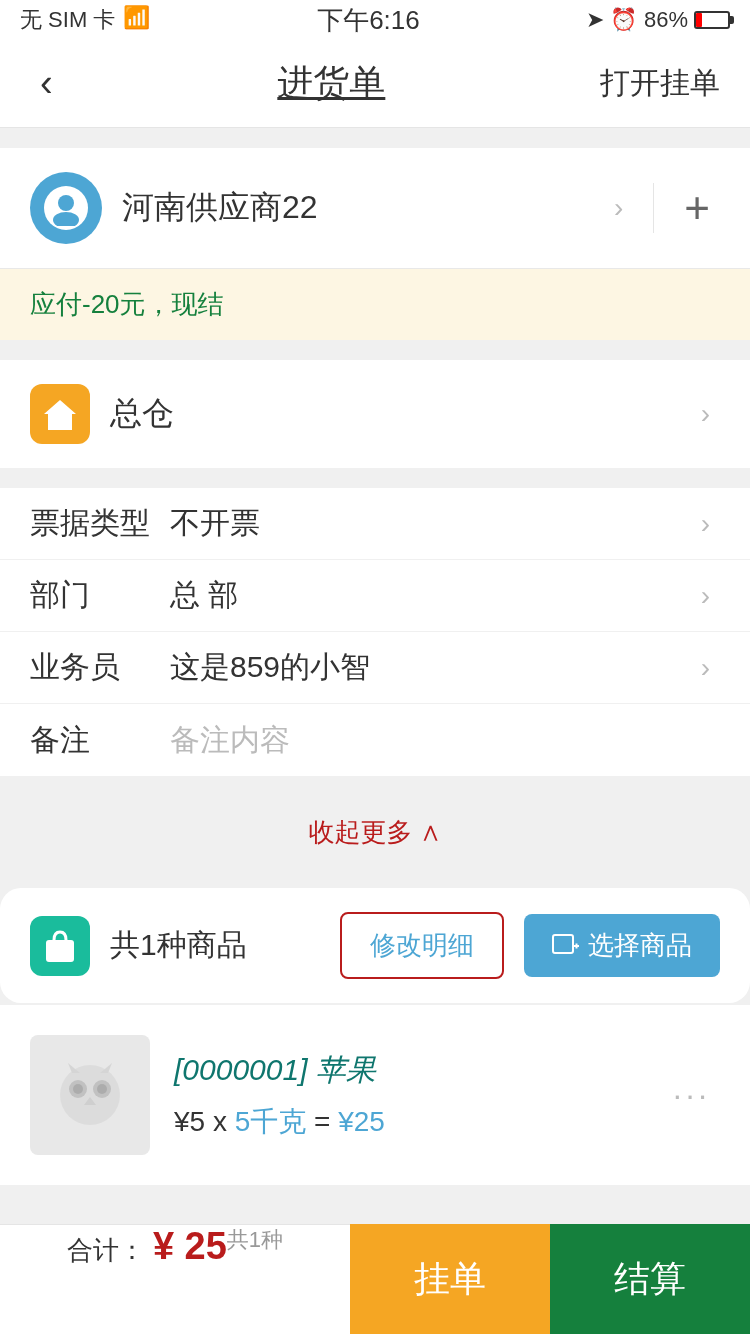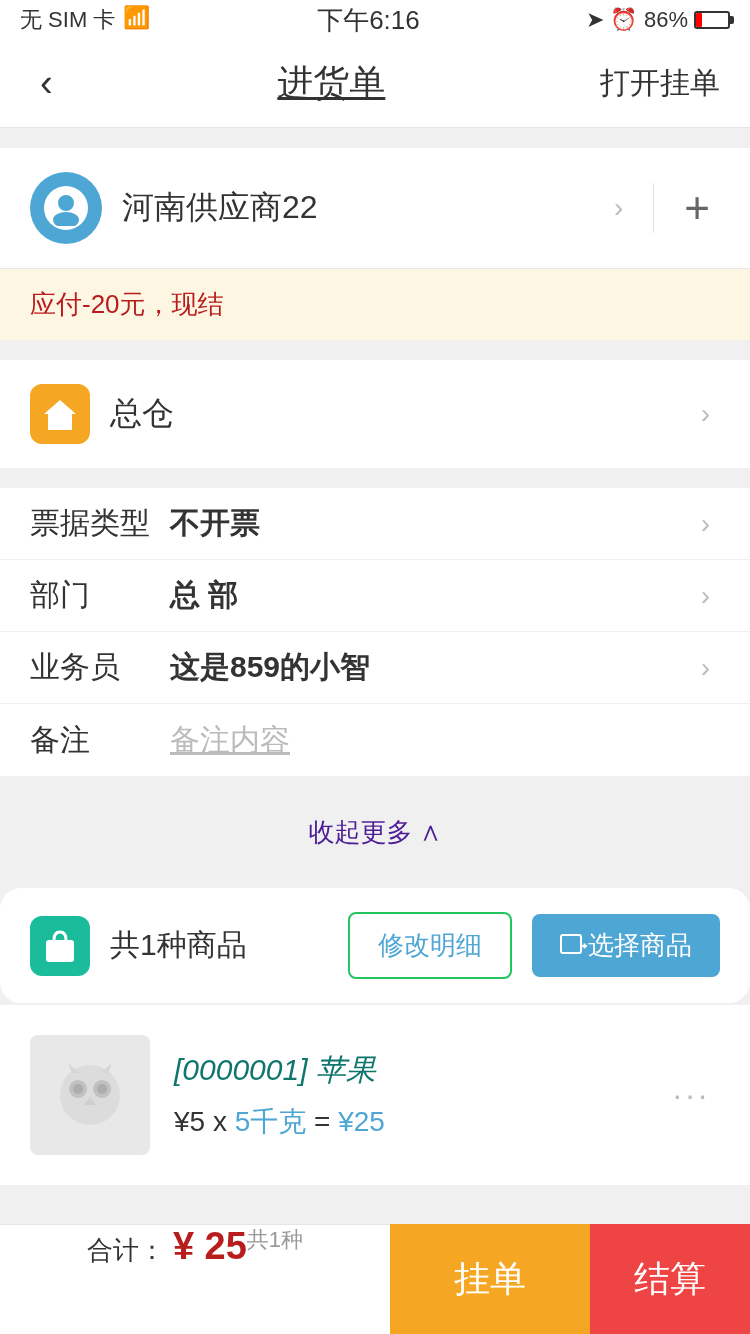--- a/index.html
+++ b/index.html
@@ -97,21 +97,21 @@
     }
     .add-btn {
       font-size: 44px; color: #666; padding: 0 10px;
     }
 
     
     .notice-banner {
       background: #fdf6e3;
       padding: 18px 30px;
       font-size: 26px;
-      color: #b91c1c;
+      color: #15803d;
     }
 
     
     .warehouse-row {
       background: #fff;
       display: flex;
       align-items: center;
       padding: 24px 30px;
     }
     .warehouse-icon {
@@ -136,35 +136,35 @@
       height: 72px;
       border-bottom: 1px solid #f0f0f0;
     }
     .form-row:last-child {
       border-bottom: none;
     }
     .form-label {
       width: 140px; font-size: 30px; color: #333; flex-shrink: 0;
     }
     .form-value {
-      flex: 1; font-size: 30px; color: #333; font-weight: bold;
+      flex: 1; font-size: 30px; color: #333;
     }
     .form-placeholder {
-      flex: 1; font-size: 30px; color: #bbb; text-decoration: underline;
+      flex: 1; font-size: 30px; color: #bbb;
     }
 
     
     .collapse-bar {
       background: #f0f0f0;
       height: 72px;
       display: flex;
       align-items: center;
       justify-content: center;
       font-size: 26px;
-      color: #4c1d95;
+      color: #b91c1c;
       margin-top: 20px;
     }
 
     
     .product-header {
       background: #fff;
       display: flex;
       align-items: center;
       padding: 24px 30px;
       margin-top: 20px;
@@ -174,37 +174,37 @@
     .product-icon {
       width: 60px; height: 60px; border-radius: 12px;
       background: #1abc9c;
       display: flex; align-items: center; justify-content: center;
       flex-shrink: 0;
     }
     .product-count {
       flex: 1; font-size: 30px; color: #333;
     }
     .btn-outline {
-      border: 2px solid #22c55e;
+      border: 2px solid #b91c1c;
       color: #4da6d4;
       background: #fff;
       border-radius: 8px;
       padding: 14px 28px;
       font-size: 26px;
       cursor: pointer;
     }
     .btn-blue {
       background: #4da6d4;
       color: #fff;
       border: none;
       border-radius: 8px;
       padding: 14px 28px;
       font-size: 26px;
       cursor: pointer;
-      display: flex; align-items: center; gap: 0;
+      display: flex; align-items: center; gap: 8px;
     }
 
     
     .product-item {
       background: #fff;
       display: flex;
       align-items: center;
       padding: 30px;
       margin-top: 2px;
       gap: 24px;
@@ -264,22 +264,22 @@
     }
     .footer-btn-pending {
       width: 200px; height: 100%;
       background: #f5a623;
       color: #fff;
       display: flex; align-items: center; justify-content: center;
       font-size: 36px;
       cursor: pointer;
     }
     .footer-btn-checkout {
-      width: 160px; height: 100%;
-      background: #ef4444;
+      width: 200px; height: 100%;
+      background: #15803d;
       color: #fff;
       display: flex; align-items: center; justify-content: center;
       font-size: 36px;
       cursor: pointer;
     }
 
     
     .owl-logo {
       opacity: 0.4;
     }

